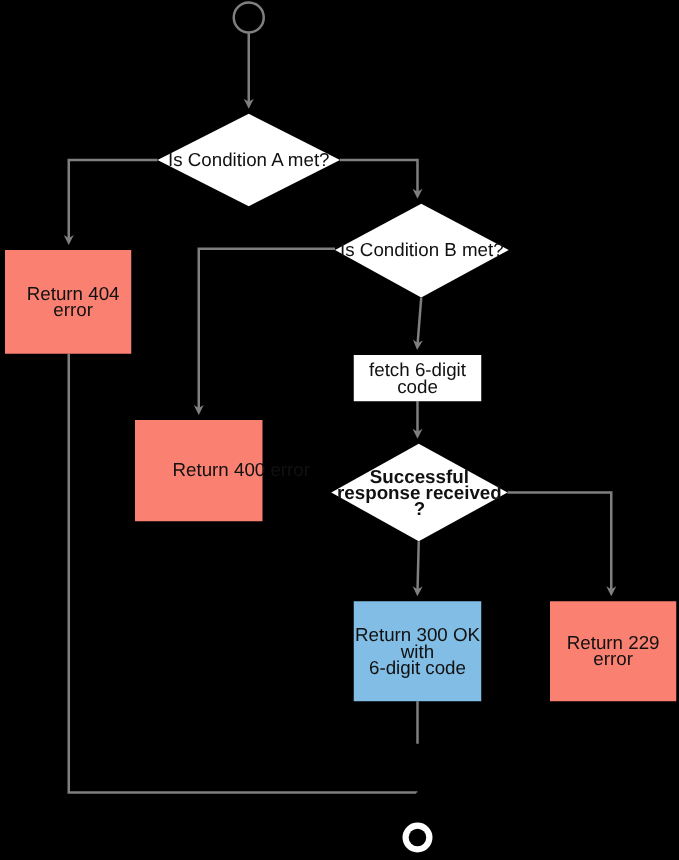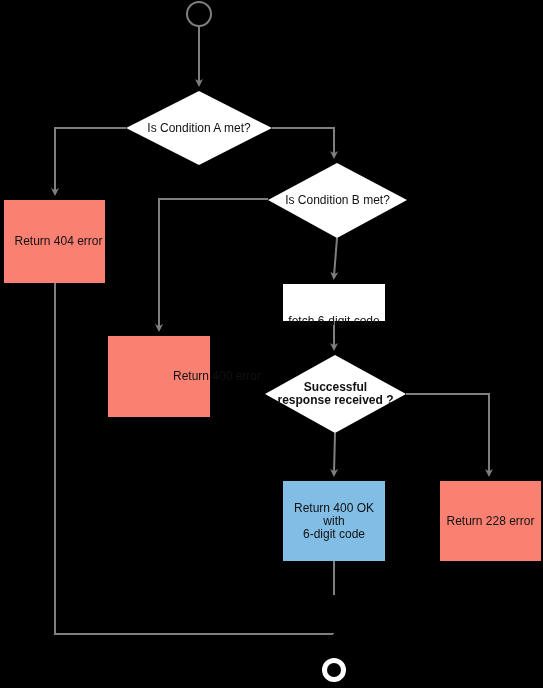--- a/index.html
+++ b/index.html
@@ -22,21 +22,21 @@
     width: 543px;
     height: 688px;
   }
   .node-label {
     position: absolute;
     display: flex;
     align-items: center;
     justify-content: center;
     text-align: center;
     color: #111111;
-    font-size: 12px;
+    font-size: 15px;
     line-height: 13px;
     font-family: "Liberation Sans", sans-serif;
     pointer-events: none;
   }
   .box {
     position: absolute;
     box-sizing: border-box;
   }
   .box.red   { background: #fa8072; }
   .box.blue  { background: #81bde4; }
@@ -96,25 +96,25 @@
   <div class="box white" style="left:283px; top:284px; width:102px; height:37px;"></div>
   <div class="box blue" style="left:283px; top:481px; width:102px; height:80px;"></div>
   <div class="box red" style="left:440px; top:481px; width:101px; height:80px;"></div>
 
   <div class="node-label" style="left:126px; top:91px; width:146px; height:74px;">Is Condition A met?</div>
 
   <div class="node-label" style="left:8px; top:200px; width:101px; height:83px;">Return 404 error</div>
 
   <div class="node-label" style="left:268px; top:163px; width:139px; height:75px;">Is Condition B met?</div>
 
-  <div class="node-label" style="left:116px; top:336px; width:122px; height:81px;padding-left:40px;">Return 400 error</div>
+  <div class="node-label" style="left:92px; top:336px; width:122px; height:81px;padding-left:40px;">Return 400 error</div>
 
-  <div class="node-label" style="left:283px; top:284px; width:102px; height:37px;margin-top:19px;">fetch 6-digit code</div>
+  <div class="node-label" style="left:283px; top:284px; width:102px; height:37px;">fetch 6-digit code</div>
 
   <div class="node-label" style="left:265px; top:355px; width:141px; height:78px; white-space:pre-line;font-weight:bold;">Successful
 response received ?</div>
 
-  <div class="node-label" style="left:283px; top:481px; width:102px; height:80px; white-space:pre-line;">Return 400 OK with
+  <div class="node-label" style="left:283px; top:481px; width:102px; height:80px; white-space:pre-line;">Return 300 OK with
 6-digit code</div>
 
-  <div class="node-label" style="left:440px; top:481px; width:101px; height:80px;">Return 228 error</div>
+  <div class="node-label" style="left:440px; top:481px; width:101px; height:80px;">Return 229 error</div>
 
 </div>
 
 </body></html>

